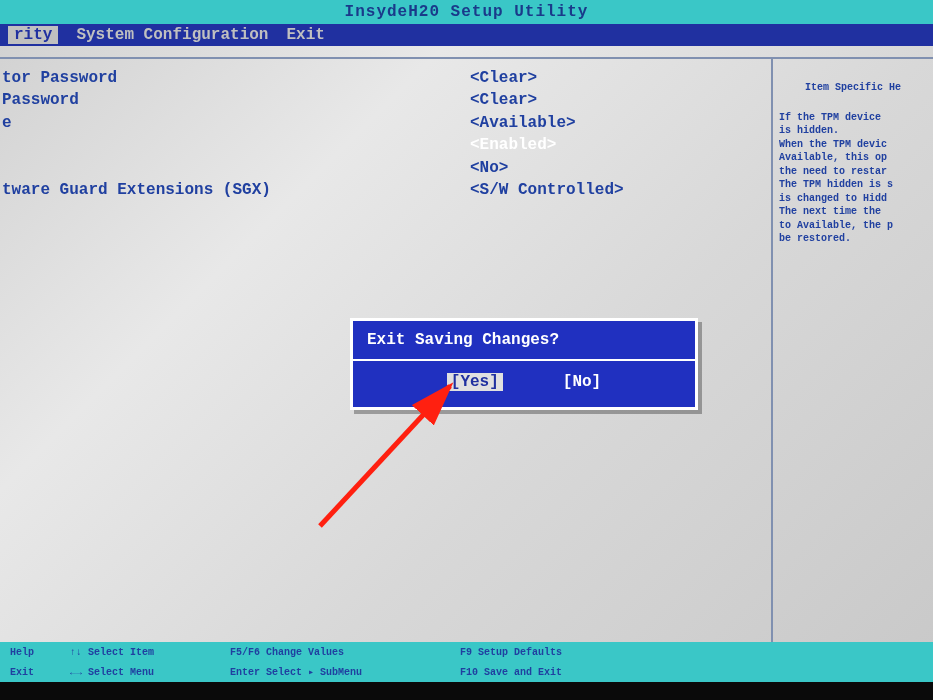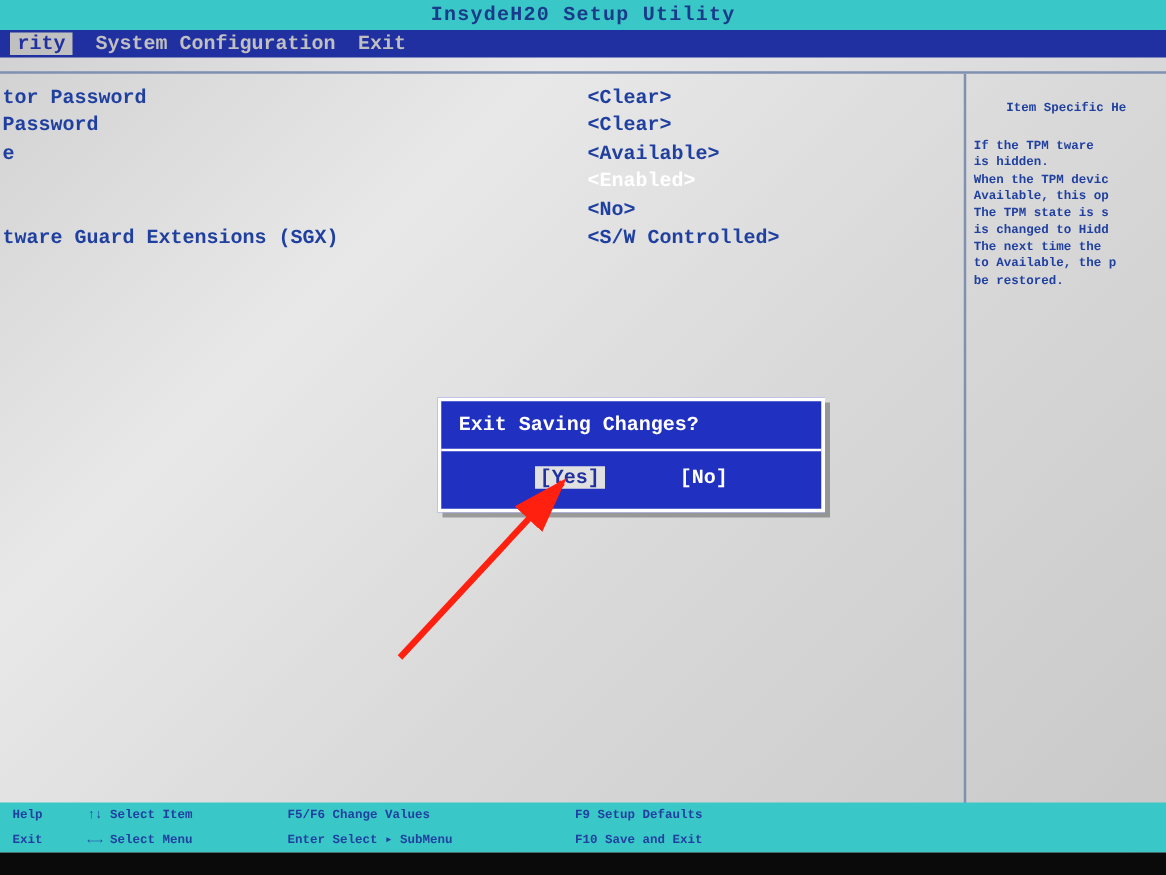--- a/index.html
+++ b/index.html
@@ -80,21 +80,21 @@
     .setting-value {
       flex: 1;
     }
     .setting-value-selected {
       color: #ffffff;
     }
     .dialog {
       position: absolute;
       left: 350px;
       top: 318px;
-      width: 310px;
+      width: 348px;
       background: #2030c0;
       border: 3px solid #ffffff;
       box-shadow: 4px 4px 0 rgba(0,0,0,0.3);
       color: #ffffff;
     }
     .dialog-title {
       padding: 10px 14px;
       border-bottom: 2px solid #ffffff;
     }
     .dialog-buttons {
@@ -180,25 +180,26 @@
         <span class="setting-value">&lt;No&gt;</span>
       </div>
       <div class="setting-row">
         <span class="setting-label">tware Guard Extensions (SGX)</span>
         <span class="setting-value">&lt;S/W Controlled&gt;</span>
       </div>
     </div>
 
     <div class="right-panel">
       <div class="right-panel-title">Item Specific He</div>
-      <div>If the TPM tware</div>
+      <div>If the TPM device</div>
       <div>is hidden.</div>
       <div>When the TPM devic</div>
       <div>Available, this op</div>
-      <div>The TPM state is s</div>
+      <div>the need to restar</div>
+      <div>The TPM hidden is s</div>
       <div>is changed to Hidd</div>
       <div>The next time the </div>
       <div>to Available, the p</div>
       <div>be restored.</div>
     </div>
   </div>
 
   <div class="dialog">
     <div class="dialog-title">Exit Saving Changes?</div>
     <div class="dialog-buttons">

